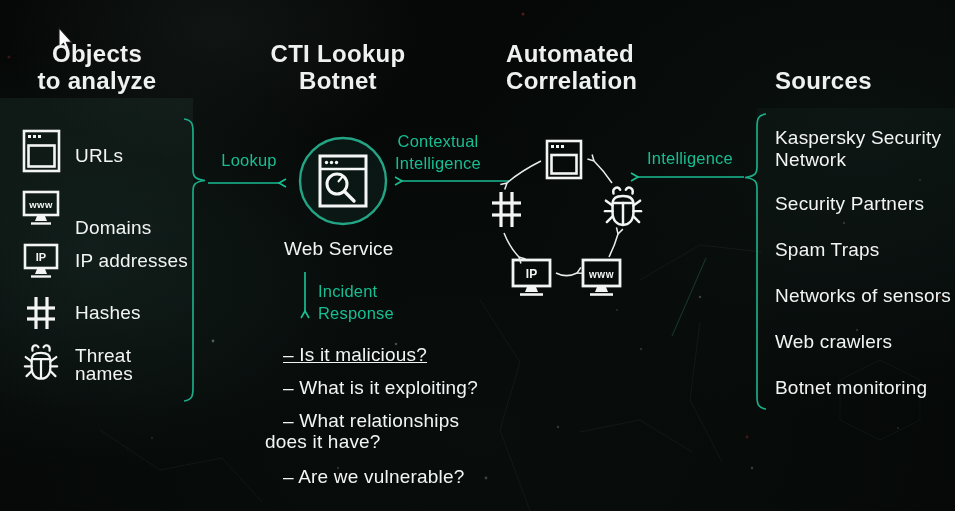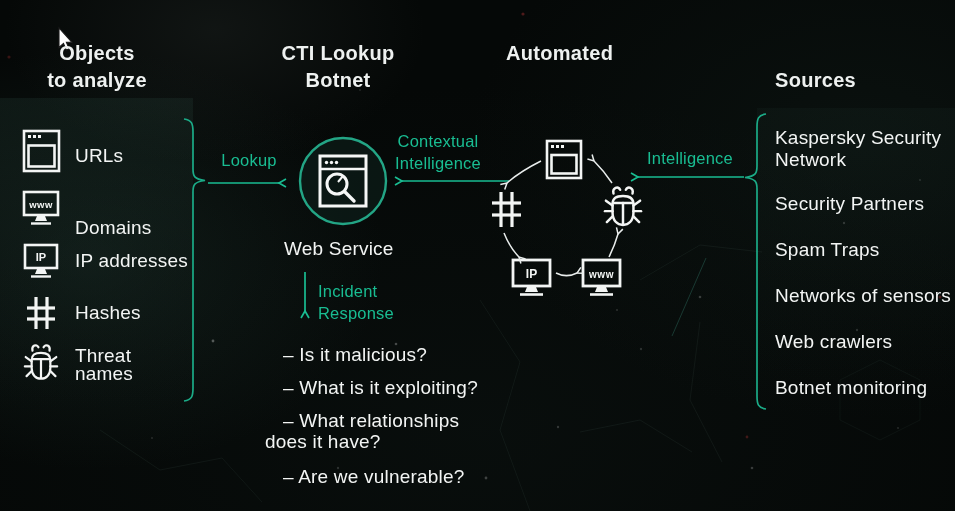--- a/index.html
+++ b/index.html
@@ -15,21 +15,21 @@
       radial-gradient(700px 430px at 480px 430px, rgba(13,21,19,0.45), rgba(0,0,0,0) 80%),
       #050807;
   }
   .tint{position:absolute;pointer-events:none;}
   #left-tint{left:0;top:98px;width:193px;height:312px;
     background:linear-gradient(180deg, rgba(46,80,70,0.20), rgba(26,44,39,0.12) 55%, rgba(10,16,14,0) 100%);}
   #right-tint{left:757px;top:108px;width:198px;height:305px;
     background:linear-gradient(180deg, rgba(34,58,51,0.14), rgba(10,16,14,0) 90%);}
   svg{position:absolute;left:0;top:0;}
   .t{position:absolute;color:#f3f5f4;font-size:19px;line-height:20px;letter-spacing:0.2px;white-space:nowrap;}
-  .h{position:absolute;color:#eef1f0;font-size:20px;line-height:27px;font-weight:700;letter-spacing:0.3px;white-space:nowrap;}
+  .h{position:absolute;color:#eef1f0;font-size:24px;line-height:27px;font-weight:700;letter-spacing:0.3px;white-space:nowrap;}
   .g{position:absolute;color:#19bd92;font-size:16.5px;line-height:22px;letter-spacing:0.2px;white-space:nowrap;}
   .ctr{text-align:center;}
 </style>
 </head>
 <body>
 
 <div id="stage">
   <div id="left-tint" class="tint"></div>
   <div id="right-tint" class="tint"></div>
 
@@ -192,20 +192,21 @@
   <div class="h ctr" style="left:8px;top:40px;width:178px;">
     <div>Objects</div>
     <div>to analyze</div>
   </div>
   <div class="h ctr" style="left:258px;top:40px;width:160px;">
     <div>CTI Lookup</div>
     <div>Botnet</div>
   </div>
   <div class="h" style="left:506px;top:40px;">
     <div>Automated</div>
+    <div>Correlation</div>
   </div>
   <div class="h" style="left:775px;top:67px;">Sources</div>
 
   <div class="t" style="left:75px;top:146px;">URLs</div>
   <div class="t" style="left:75px;top:198px;margin-top:20px;">Domains</div>
   <div class="t" style="left:75px;top:251px;">IP addresses</div>
   <div class="t" style="left:75px;top:303px;">Hashes</div>
   <div class="t" style="left:75px;top:346px;">Threat</div>
   <div class="t" style="left:75px;top:364px;">names</div>
 
@@ -213,21 +214,21 @@
   <div class="g ctr" style="left:378px;top:130px;width:120px;">
     <div>Contextual</div>
     <div>Intelligence</div>
   </div>
   <div class="t ctr" style="left:284px;top:239px;width:100px;">Web Service</div>
   <div class="g" style="left:318px;top:280px;">
     <div>Incident</div>
     <div>Response</div>
   </div>
 
-  <div class="t" style="left:283px;top:345px;">– Is it malicious?</div>
+  <div class="t" style="left:283px;top:345px;text-decoration:underline;">– Is it malicious?</div>
   <div class="t" style="left:283px;top:378px;">– What is it exploiting?</div>
   <div class="t" style="left:283px;top:411px;">– What relationships</div>
   <div class="t" style="left:265px;top:432px;text-align:center;">does it have?</div>
   <div class="t" style="left:283px;top:467px;">– Are we vulnerable?</div>
 
   <div class="g ctr" style="left:630px;top:147px;width:120px;">Intelligence</div>
   <div class="t" style="left:775px;top:128px;">Kaspersky Security</div>
   <div class="t" style="left:775px;top:150px;">Network</div>
   <div class="t" style="left:775px;top:194px;">Security Partners</div>
   <div class="t" style="left:775px;top:240px;">Spam Traps</div>

